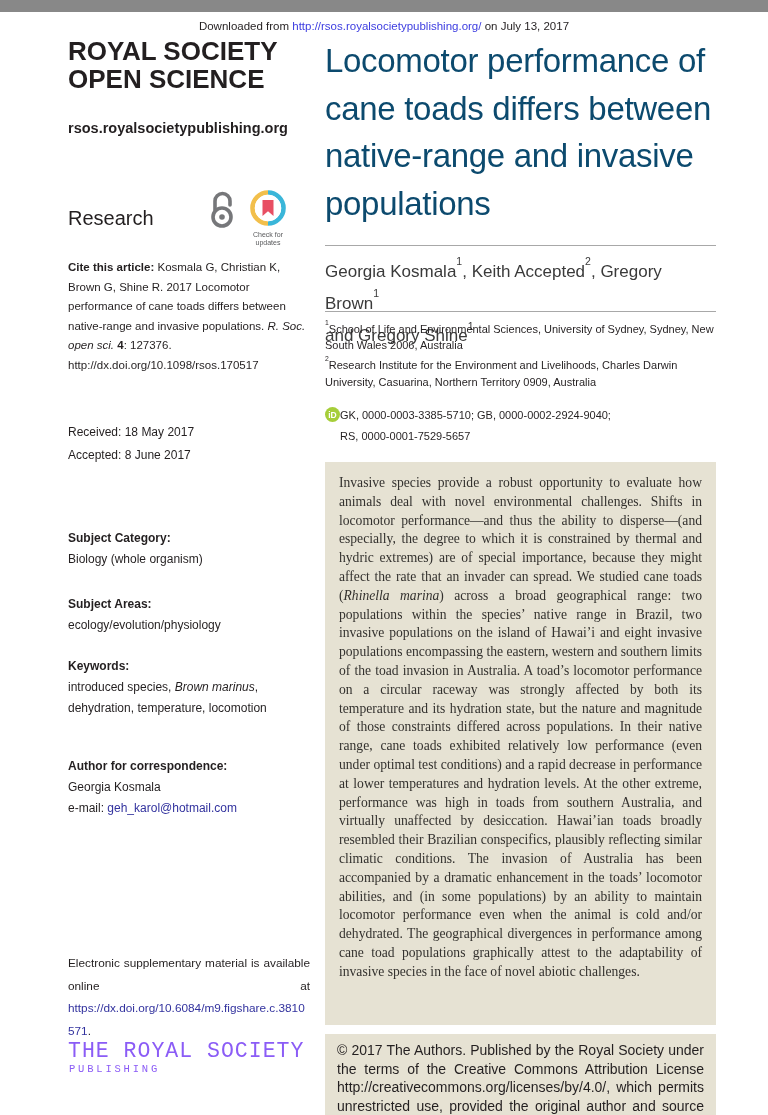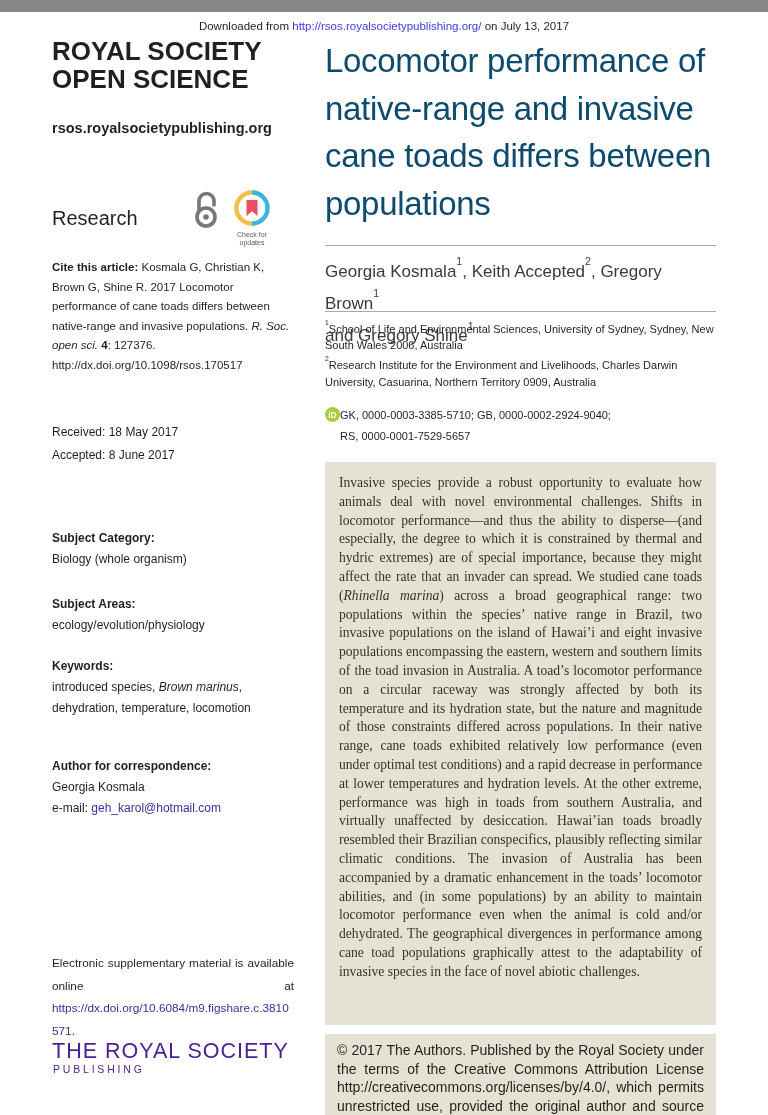--- a/index.html
+++ b/index.html
@@ -7,21 +7,21 @@
   .page {
     position:relative; width:768px; height:1115px; margin:12px auto;
     background:#ffffff; font-family:"Liberation Sans", sans-serif;
     color:#231f20; overflow:hidden;
   }
   .dl-header { position:absolute; top:8px; left:0; width:100%; text-align:center; font-size:11.5px; }
   a { text-decoration:none; }
   .link-blue { color:#3c3ce0; }
   .link-navy { color:#32329e; }
 
-  .left-col  { position:absolute; left:52px;  top:0; width:242px; height:945px; }
+  .left-col  { position:absolute; left:68px;  top:0; width:242px; height:945px; }
   .right-col { position:absolute; left:325px; top:0; width:391px; height:1115px; }
   .blk { position:absolute; left:0; width:100%; }
 
   
   .brand { top:25px; font-size:26px; font-weight:bold; line-height:28px; color:#231f20; }
   .site-url { top:108px; font-size:14.5px; font-weight:bold; }
   .research-row { top:178px; width:218px; display:flex; justify-content:space-between; align-items:center; }
   .research-label { font-size:20px; }
   .badge-group { display:flex; align-items:flex-start; gap:14px; }
   .crossmark { display:flex; flex-direction:column; align-items:center; cursor:pointer; }
@@ -29,21 +29,21 @@
   .cite { top:246px; font-size:11.5px; line-height:19.5px; }
   .b { font-weight:bold; } .i { font-style:italic; }
   .dates { top:409px; font-size:12px; line-height:23px; }
   .label-block { font-size:12px; line-height:21px; }
   .subj-cat  { top:516px; }
   .subj-areas{ top:582px; }
   .keywords  { top:644px; }
   .corr      { top:744px; }
   .esm { top:940px; font-size:11.8px; line-height:22.5px; text-align:justify; }
   .esm-link { overflow-wrap:anywhere; }
-  .publisher { top:1028px; color:#4c1d95; font-family:Liberation Sans, sans-serif; }
+  .publisher { top:1028px; color:#8b5cf6; font-family:Liberation Mono, monospace; }
   .publisher-main { font-size:21.5px; letter-spacing:1px; line-height:23px; }
   .publisher-sub  { font-size:10.5px; letter-spacing:2.8px; line-height:13px; padding-left:1px; }
 
   
   .title { top:25px; font-size:33px; line-height:47.5px; color:#0c4a6e; letter-spacing:-0.3px; }
   .rule { border-top:1px solid #a8a8a8; height:0; }
   .rule1 { top:233px; } .rule2 { top:299px; }
   .authors { top:241px; font-size:17px; line-height:26.5px; color:#3a3a3a; }
   sup.s { font-size:62%; position:relative; top:-0.45em; }
   .affils { top:306px; font-size:11px; line-height:16.8px; }
@@ -148,22 +148,22 @@
       <div class="publisher-main">THE ROYAL SOCIETY</div>
       <div class="publisher-sub">PUBLISHING</div>
     </div>
 
   </div>
 
   <div class="right-col">
 
     <div class="blk title">
       <div>Locomotor performance of</div>
+      <div>cane toads differs between</div>
       <div>native-range and invasive</div>
-      <div>cane toads differs between</div>
       <div>populations</div>
     </div>
 
     <div class="blk rule rule1"></div>
 
     <div class="blk authors">
       <div><span>Georgia Kosmala</span><sup class="s">1</sup><span>, Keith Accepted</span><sup class="s">2</sup><span>, Gregory Brown</span><sup class="s">1</sup></div>
       <div><span>and Gregory Shine</span><sup class="s">1</sup></div>
     </div>
 

